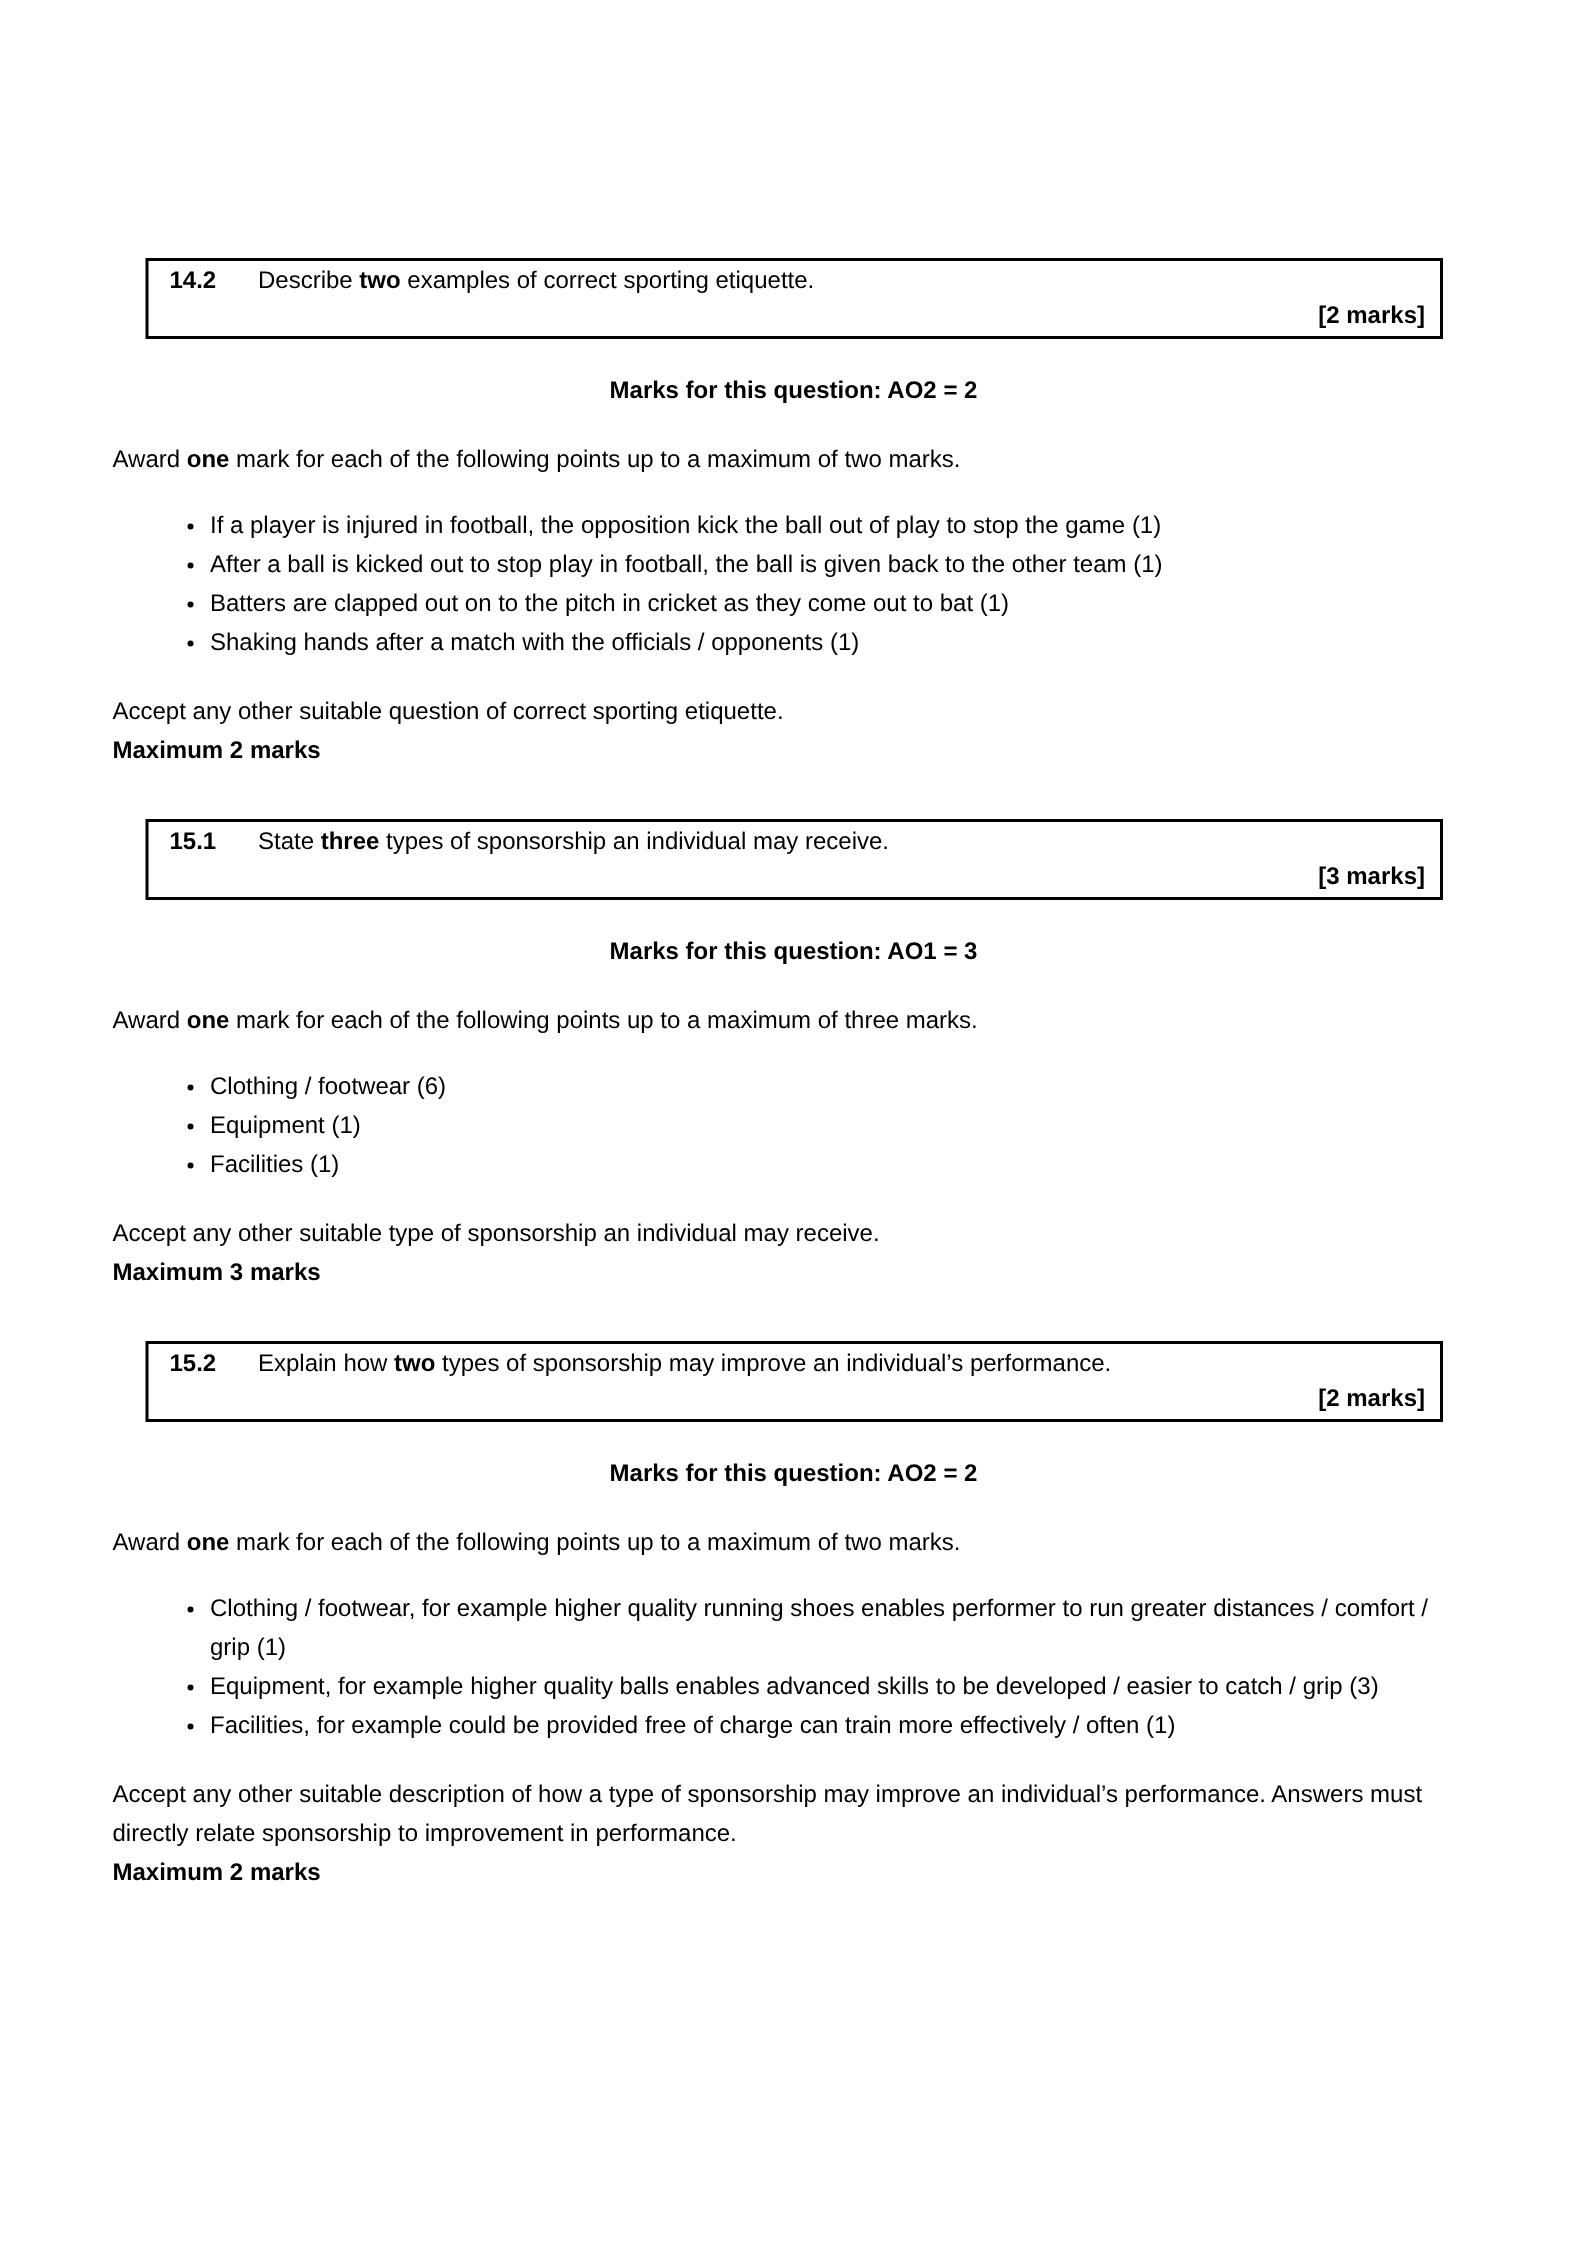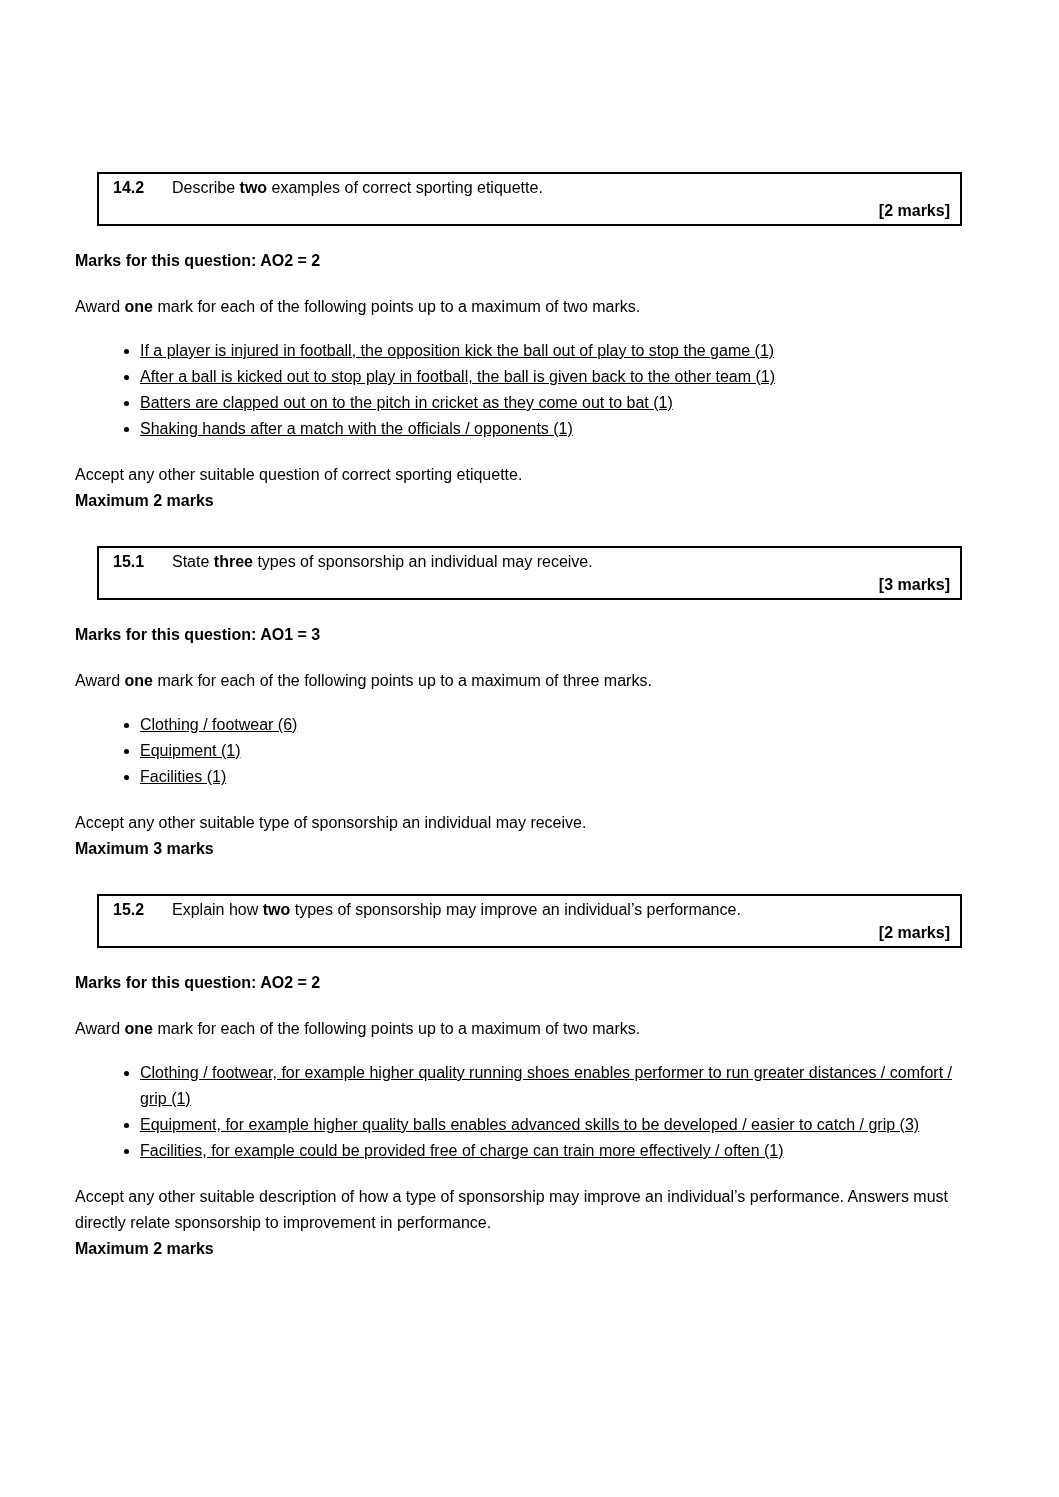--- a/index.html
+++ b/index.html
@@ -35,27 +35,28 @@
   }
   .qtext { flex: 1; }
   .qmarks {
     text-align: right;
     font-weight: bold;
     line-height: 22px;
   }
   .marks-line {
     font-weight: bold;
     margin: 22px 0 0 0;
+    text-align: center;
   }
   .award { margin: 20px 0 0 0; }
   ul.points {
     margin: 18px 0 0 0;
     padding-left: 65px;
   }
-  ul.points li { margin: 0; padding-left: 0; text-decoration: underline; }
+  ul.points li { margin: 0; padding-left: 0; }
   .accept { margin: 20px 0 0 0; }
   .maximum {
     font-weight: bold;
     text-align: left;
     margin: 0;
   }
   b { font-weight: bold; }
 </style>
 </head>
 <body>

